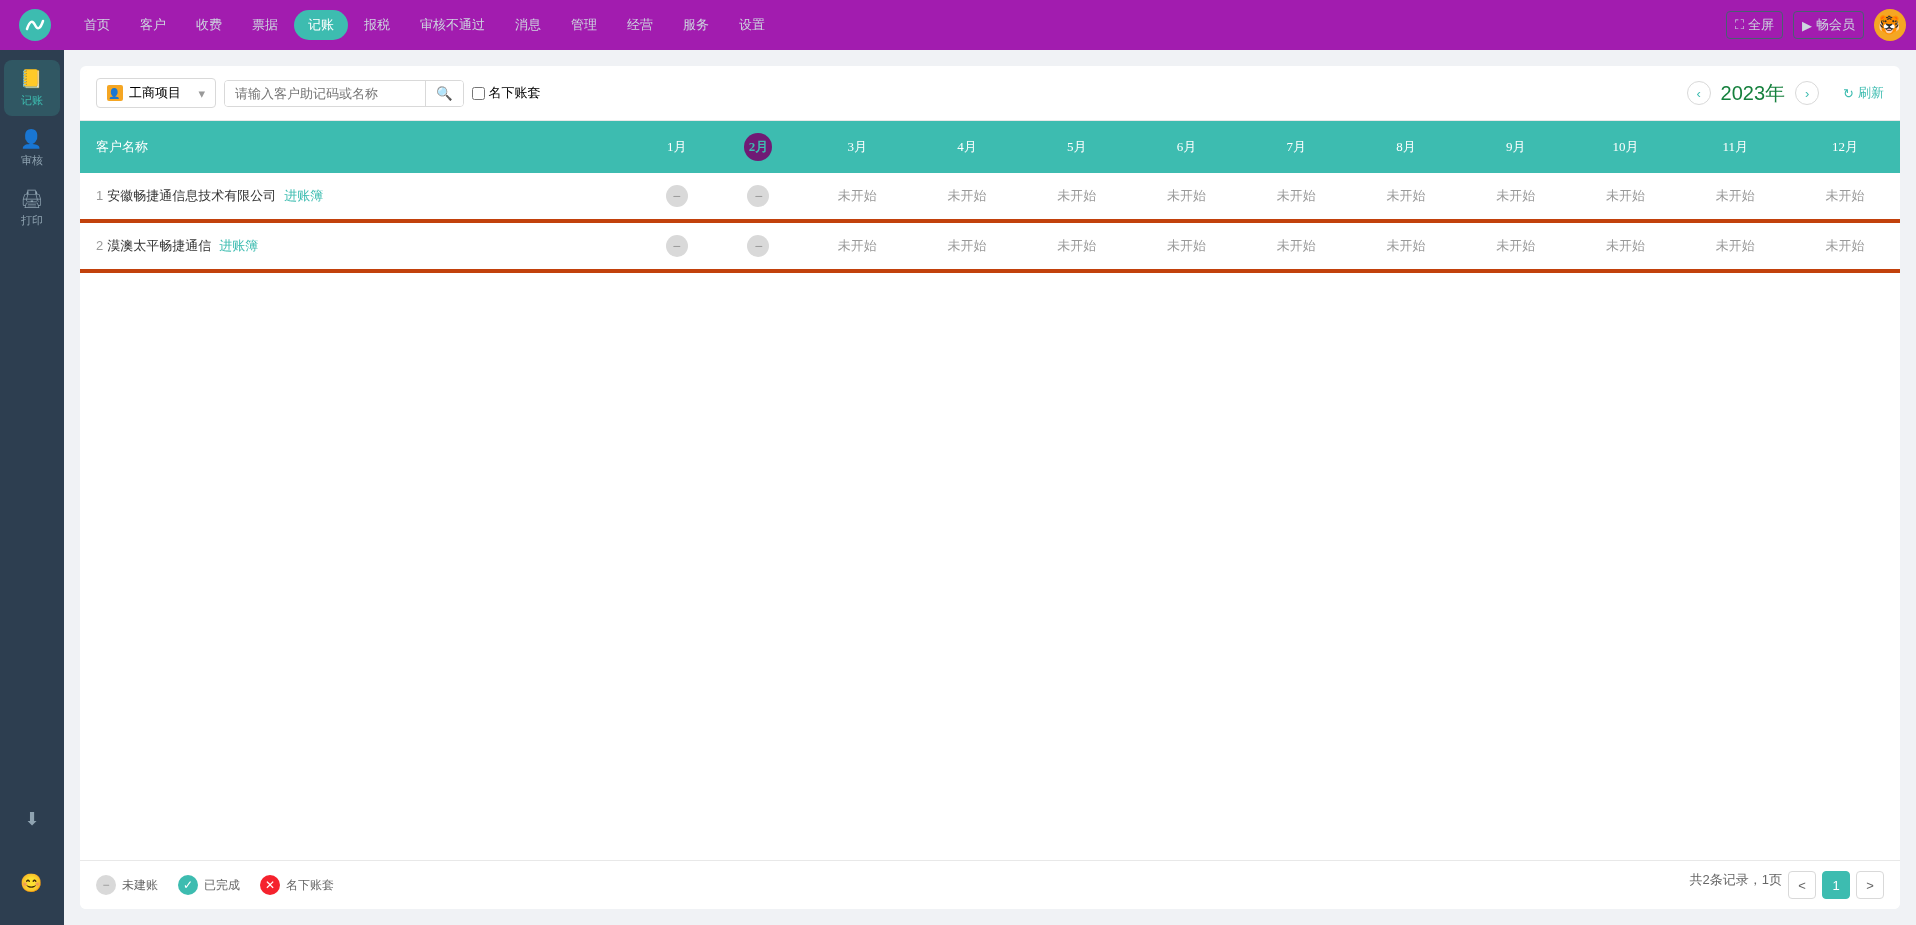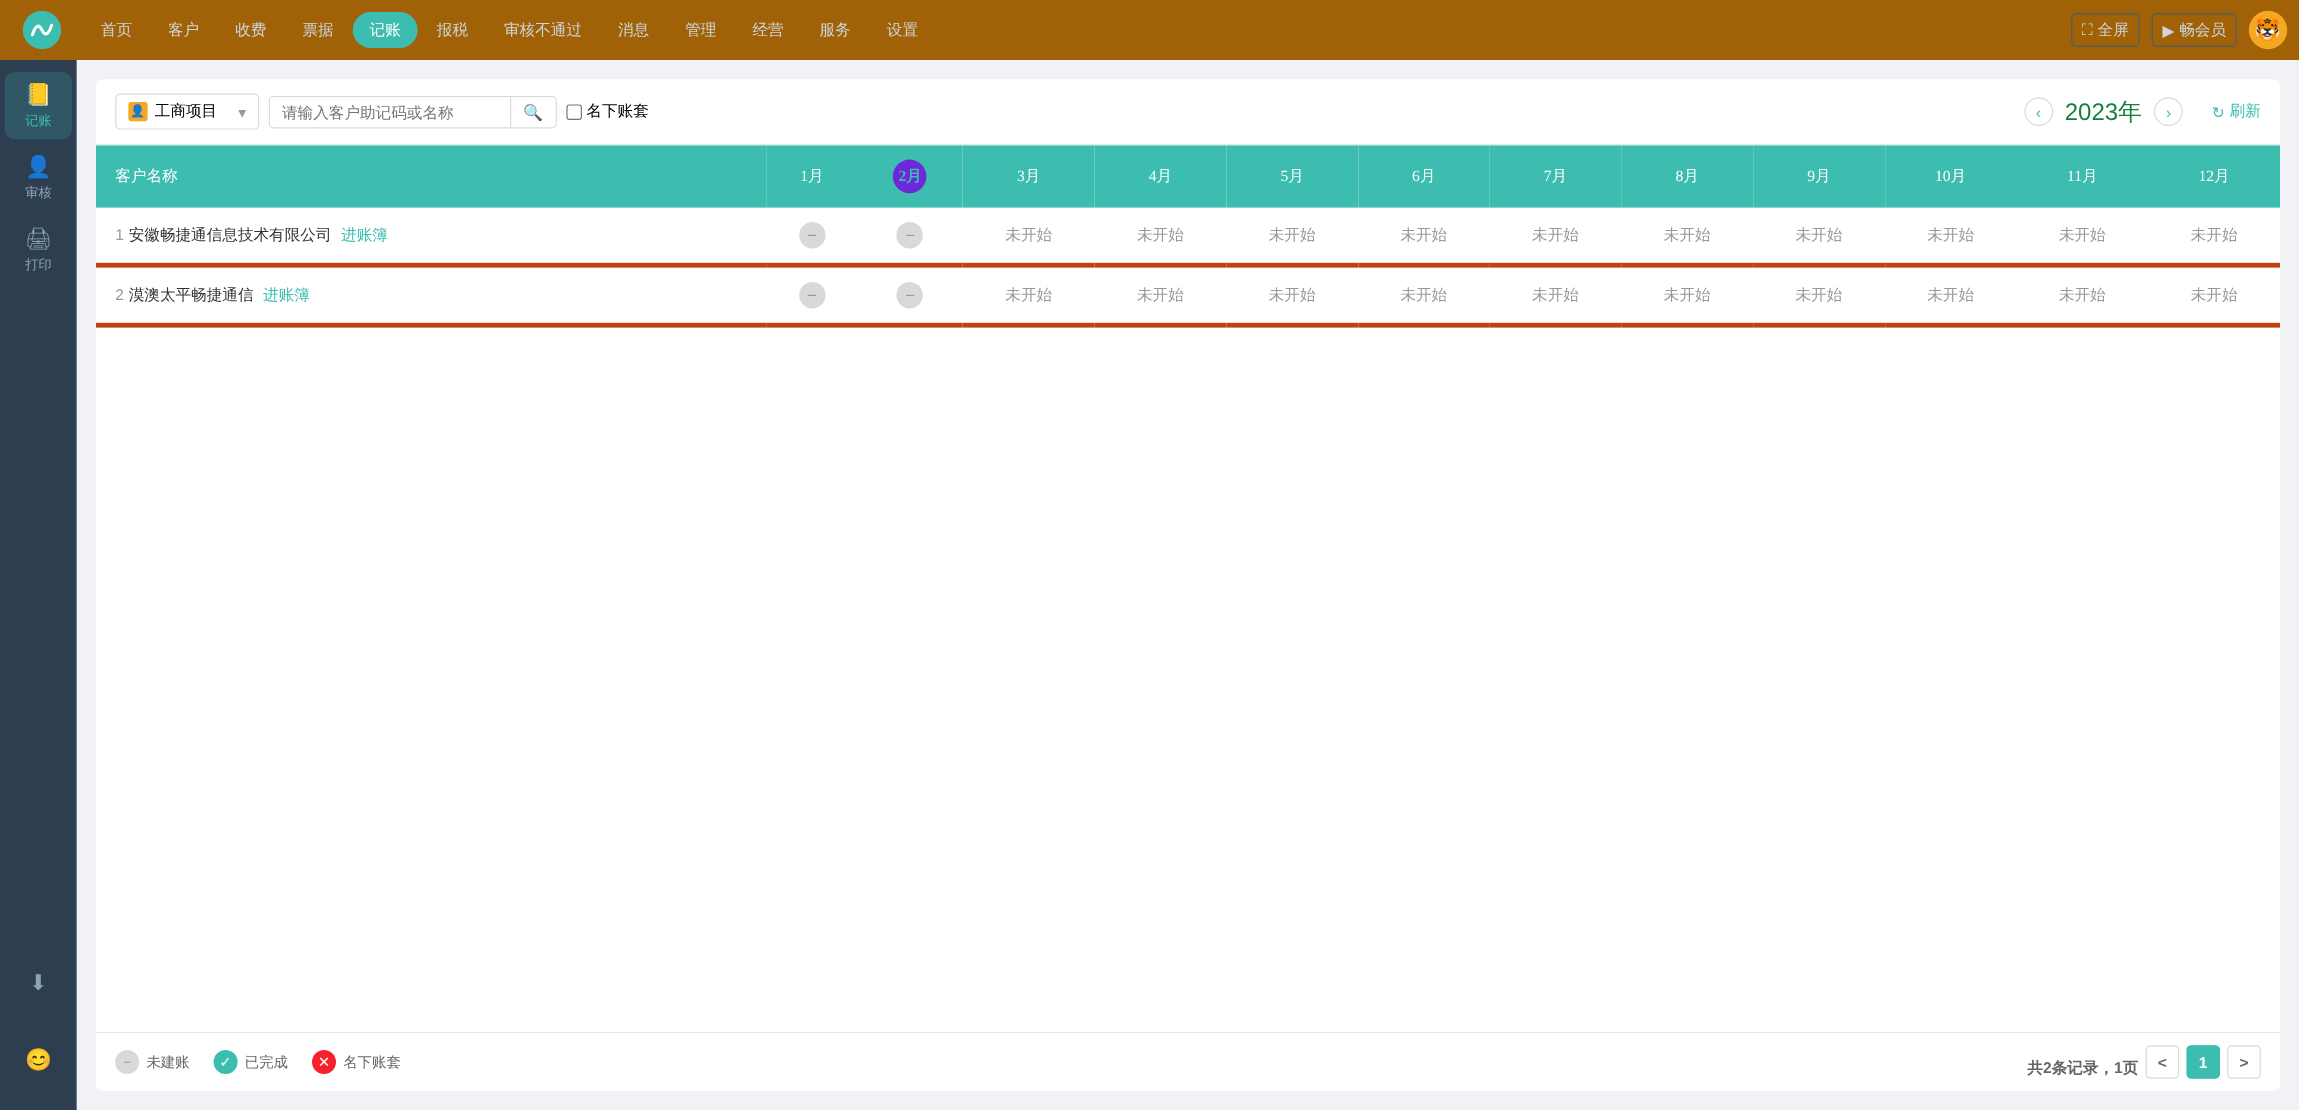--- a/index.html
+++ b/index.html
@@ -1,21 +1,21 @@
 <!DOCTYPE html>
 <html><head>
   <meta charset="utf-8">
   <style>
     * { box-sizing: border-box; margin: 0; padding: 0; }
     body { font-family: "Microsoft YaHei", "PingFang SC", sans-serif; font-size: 13px; background: #f0f2f5; display: flex; flex-direction: column; height: 100vh; overflow: hidden; }
 
     
     .top-nav {
       height: 50px;
-      background: #a16207;
+      background: #a21caf;
       display: flex;
       align-items: center;
       padding: 0 10px;
       flex-shrink: 0;
     }
     .top-nav .logo {
       width: 50px;
       display: flex;
       align-items: center;
       justify-content: center;
@@ -253,21 +253,21 @@
       font-weight: 500;
       font-size: 13px;
       white-space: nowrap;
       font-family: Liberation Serif, serif;
     }
     thead th:first-child {
       text-align: left;
       padding-left: 16px;
     }
     .month-current {
-      background: #6d28d9;
+      background: #701a75;
       color: #3dbcb0;
       border-radius: 50%;
       width: 28px;
       height: 28px;
       display: inline-flex;
       align-items: center;
       justify-content: center;
       font-weight: bold;
     }
     tbody tr {
@@ -350,25 +350,24 @@
       background: #f5222d;
       display: flex;
       align-items: center;
       justify-content: center;
       color: #fff;
       font-size: 12px;
     }
     .pagination {
       margin-left: auto;
       display: flex;
-      align-items: flex-end;
+      align-items: flex-start;
       gap: 6px;
       font-size: 13px;
       color: #666;
-      font-weight: bold;
     }
     .page-btn {
       width: 28px;
       height: 28px;
       border: 1px solid #d9d9d9;
       border-radius: 4px;
       display: flex;
       align-items: center;
       justify-content: center;
       cursor: pointer;

